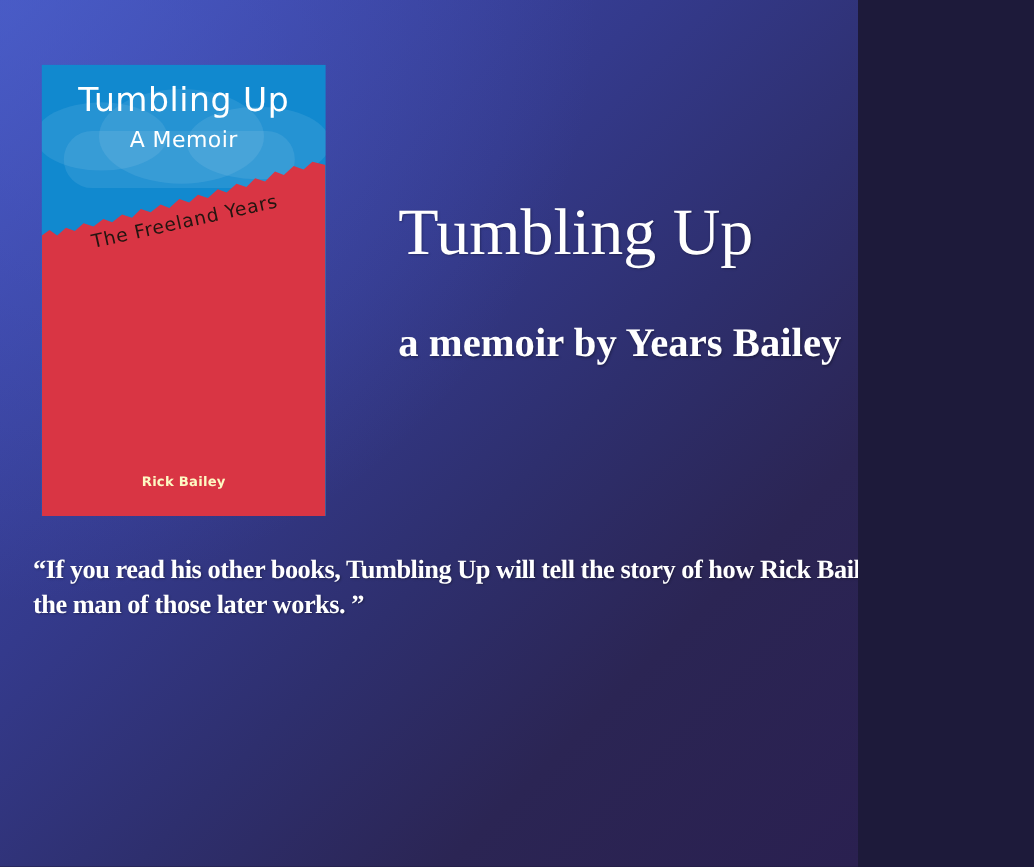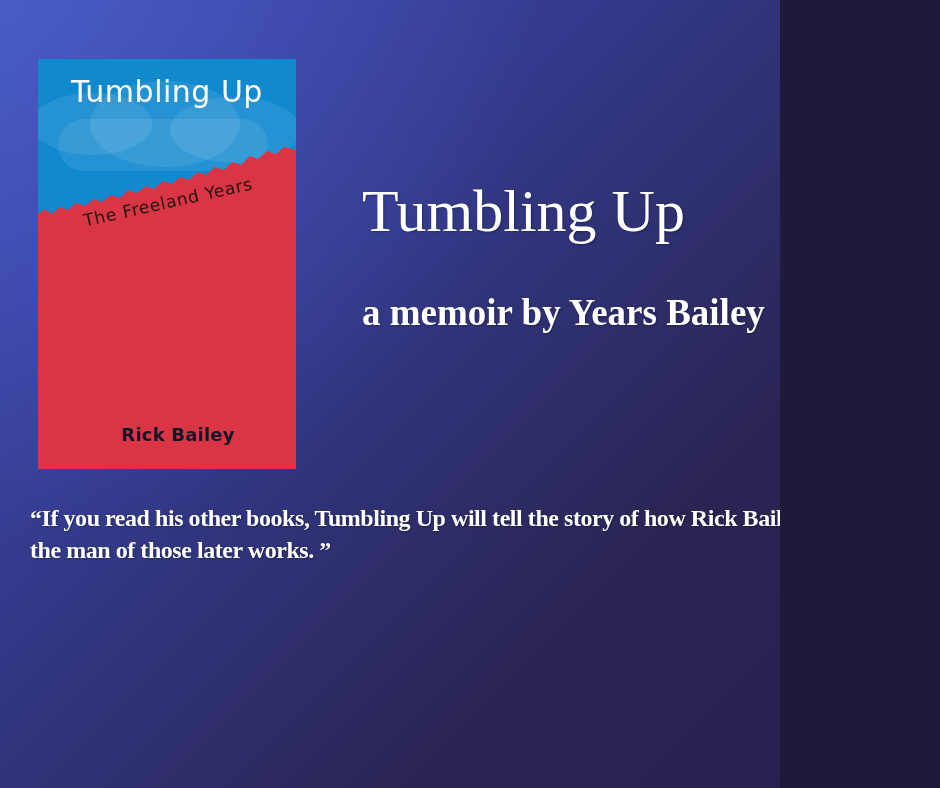--- a/index.html
+++ b/index.html
@@ -93,26 +93,25 @@
     transform-origin: 50% 50%;
     white-space: nowrap;
   }
 
   #cover-author {
     position: absolute;
     left: 0;
     bottom: 24px;
     width: 100%;
     text-align: center;
-    color: #0f172a;
-    font-family: "DejaVu Sans", sans-serif;
-    font-size: 18px;
+    color: #fef9c3;
+    font-family: "DejaVu Sans", sans-serif;
+    font-size: 12px;
     font-weight: 700;
     letter-spacing: 0.2px;
-    margin-left: 11px;
   }
 
   
   #main-title {
     position: absolute;
     left: 362px;
     top: 180px;
     color: #ffffff;
     font-family: "Liberation Serif", serif;
     font-size: 60px;
@@ -170,20 +169,21 @@
 
   <div id="book-cover">
 
     <div class="cloud c1"></div>
     <div class="cloud c2"></div>
     <div class="cloud c3"></div>
     <div class="cloud c4"></div>
 
     <div id="cover-title">Tumbling Up</div>
 
+    <div id="cover-subtitle">A Memoir</div>
 
     <svg id="torn-red" viewBox="0 0 258 410" preserveAspectRatio="none">
       <path d="M0,155 L7,150 L14,155 L22,148 L30,151 L38,144 L47,147 L56,140
                L64,143 L73,136 L82,139 L90,131 L99,134 L108,127 L116,130
                L125,122 L134,125 L142,118 L151,121 L160,113 L168,116
                L177,108 L186,111 L194,103 L203,106 L212,97 L220,100
                L229,92 L238,95 L246,88 L258,91 L258,410 L0,410 Z" fill="#d93544"></path>
     </svg>
 
     <div id="cover-series">The Freeland Years</div>

